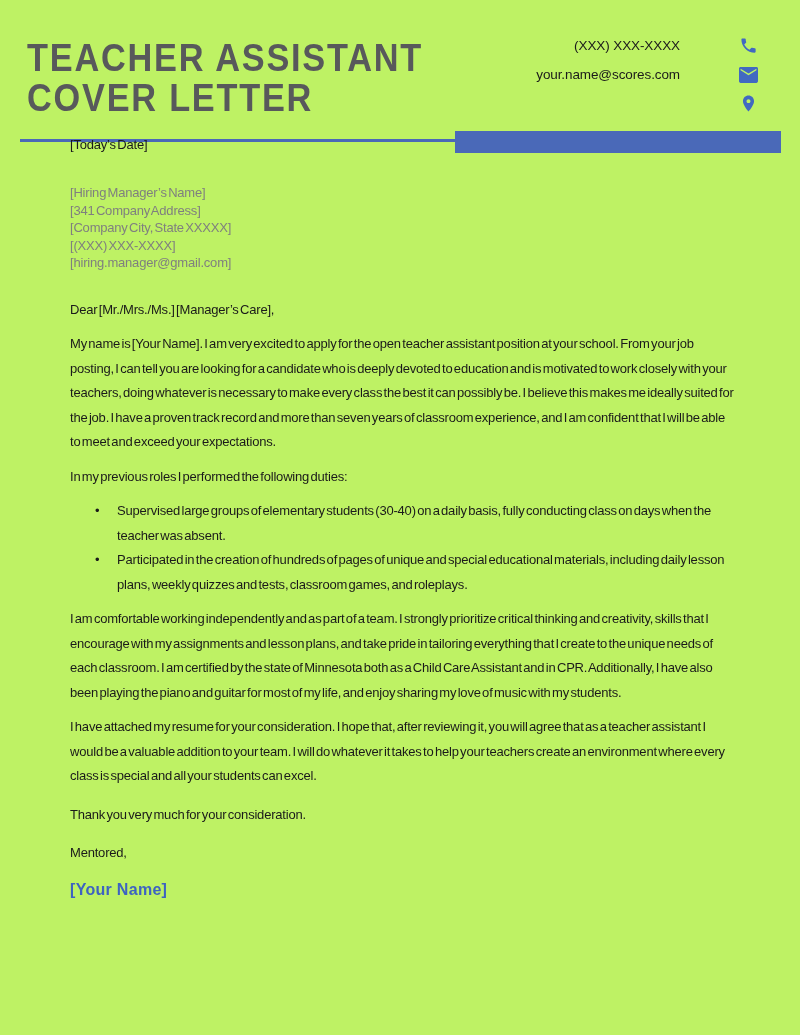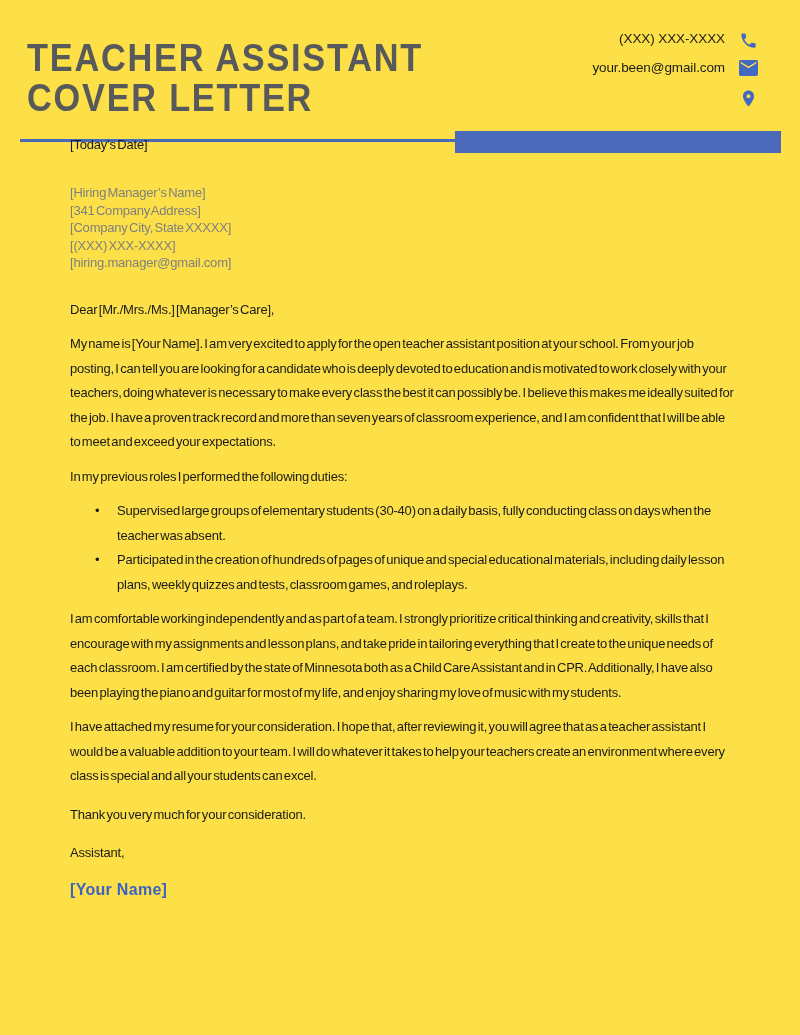--- a/index.html
+++ b/index.html
@@ -1,21 +1,21 @@
 <!DOCTYPE html>
 <html><head>
 <meta charset="utf-8">
 <style>
   * { margin: 0; padding: 0; box-sizing: border-box; }
   html, body { background: #ffffff; }
   .page {
     position: relative;
     width: 800px;
     height: 1035px;
-    background: #fde047;
+    background: #bef264;
     font-family: "Liberation Sans", "DejaVu Sans", sans-serif;
     overflow: hidden;
   }
 
   
   .doc-title {
     position: absolute;
     left: 27px;
     top: 38px;
     font-size: 39px;
@@ -27,23 +27,24 @@
     transform: scaleX(0.88);
     transform-origin: left top;
   }
   .contact {
     position: absolute;
     top: 31px;
     right: 42px;
   }
   .contact-row {
     display: flex;
-    align-items: flex-start;
+    align-items: center;
     justify-content: flex-end;
     height: 29px;
+    gap: 45px;
   }
   .contact-row .txt {
     font-size: 13.5px;
     color: #1a1a1a;
     letter-spacing: -0.1px;
   }
   .contact-row .ico {
     width: 20px;
     margin-left: 13px;
     display: flex;
@@ -127,21 +128,21 @@
   <div class="contact">
     <div class="contact-row">
       <span class="txt">(XXX) XXX-XXXX</span>
       <span class="ico">
         <svg width="19" height="19" viewBox="0 0 24 24" fill="#4169c1">
           <path d="M6.62 10.79c1.44 2.83 3.76 5.14 6.59 6.59l2.2-2.2c.27-.27.67-.36 1.02-.24 1.12.37 2.33.57 3.57.57.55 0 1 .45 1 1V20c0 .55-.45 1-1 1-9.39 0-17-7.61-17-17 0-.55.45-1 1-1h3.5c.55 0 1 .45 1 1 0 1.25.2 2.45.57 3.57.11.35.03.74-.25 1.02l-2.2 2.2z"></path>
         </svg>
       </span>
     </div>
     <div class="contact-row">
-      <span class="txt">your.been@gmail.com</span>
+      <span class="txt">your.name@scores.com</span>
       <span class="ico">
         <svg width="19" height="16" viewBox="0 0 24 20" fill="#4169c1">
           <path d="M22 0H2C.9 0 .01.9.01 2L0 18c0 1.1.9 2 2 2h20c1.1 0 2-.9 2-2V2c0-1.1-.9-2-2-2zm0 4l-10 6.25L2 4V2l10 6.25L22 2v2z"></path>
         </svg>
       </span>
     </div>
     <div class="contact-row">
       <span class="ico">
         <svg width="19" height="19" viewBox="0 0 24 24" fill="#4169c1">
           <path d="M12 2C8.13 2 5 5.13 5 9c0 5.25 7 13 7 13s7-7.75 7-13c0-3.87-3.13-7-7-7zm0 9.5c-1.38 0-2.5-1.12-2.5-2.5s1.12-2.5 2.5-2.5 2.5 1.12 2.5 2.5-1.12 2.5-2.5 2.5z"></path>
@@ -172,18 +173,18 @@
       <li>Supervised large groups of elementary students (30-40) on a daily basis, fully conducting class on days when the teacher was absent.</li>
       <li>Participated in the creation of hundreds of pages of unique and special educational materials, including daily lesson plans, weekly quizzes and tests, classroom games, and roleplays.</li>
     </ul>
 
     <p class="body-p">I am comfortable working independently and as part of a team. I strongly prioritize critical thinking and creativity, skills that I encourage with my assignments and lesson plans, and take pride in tailoring everything that I create to the unique needs of each classroom. I am certified by the state of Minnesota both as a Child Care Assistant and in CPR. Additionally, I have also been playing the piano and guitar for most of my life, and enjoy sharing my love of music with my students.</p>
 
     <p class="body-p">I have attached my resume for your consideration. I hope that, after reviewing it, you will agree that as a teacher assistant I would be a valuable addition to your team. I will do whatever it takes to help your teachers create an environment where every class is special and all your students can excel.</p>
 
     <p class="thanks">Thank you very much for your consideration.</p>
 
-    <p class="signoff">Assistant,</p>
+    <p class="signoff">Mentored,</p>
 
     <p class="signature">[Your Name]</p>
   </div>
 
 </div>
 
 </body></html>

